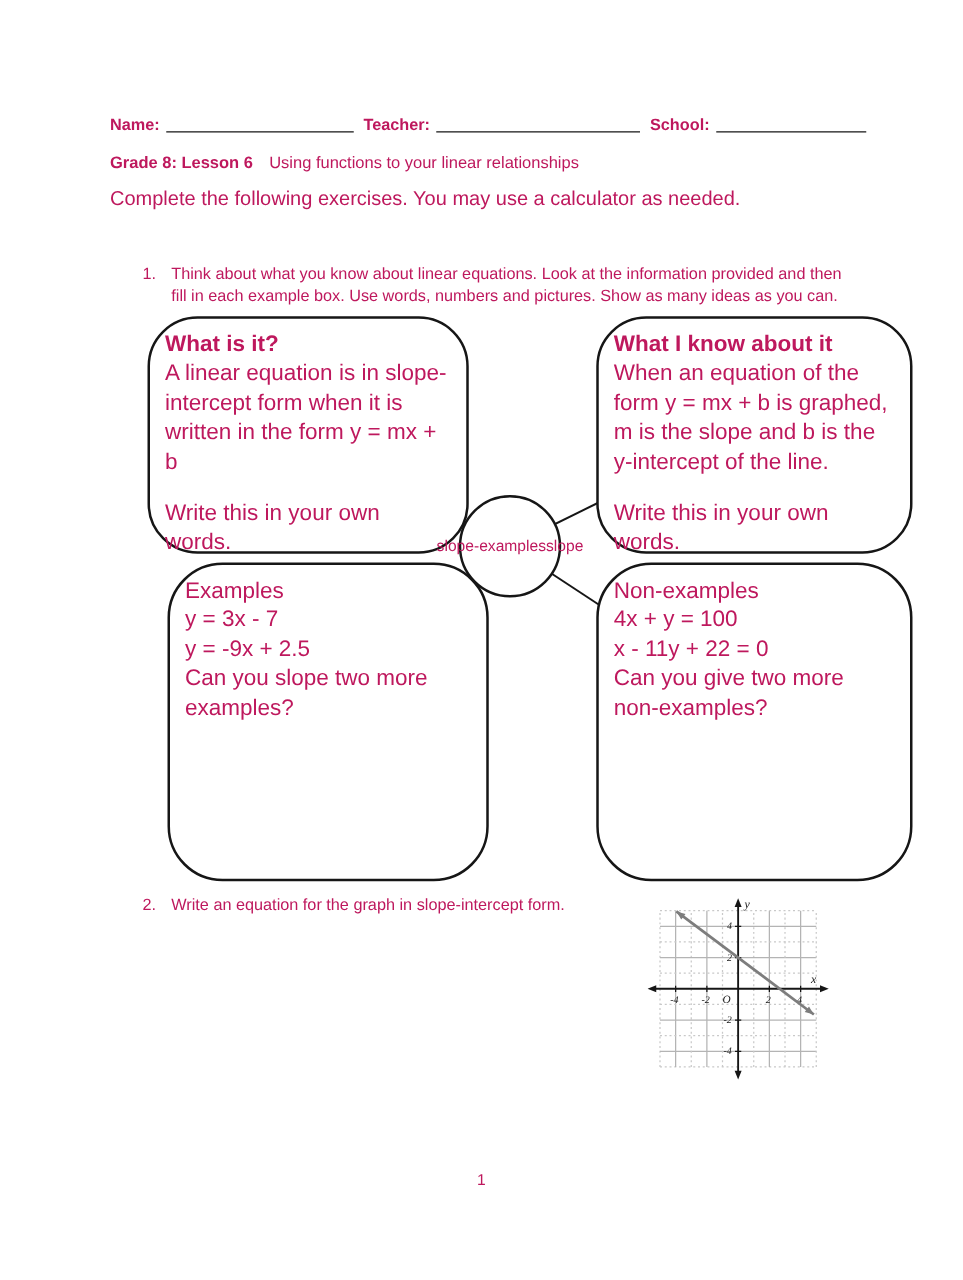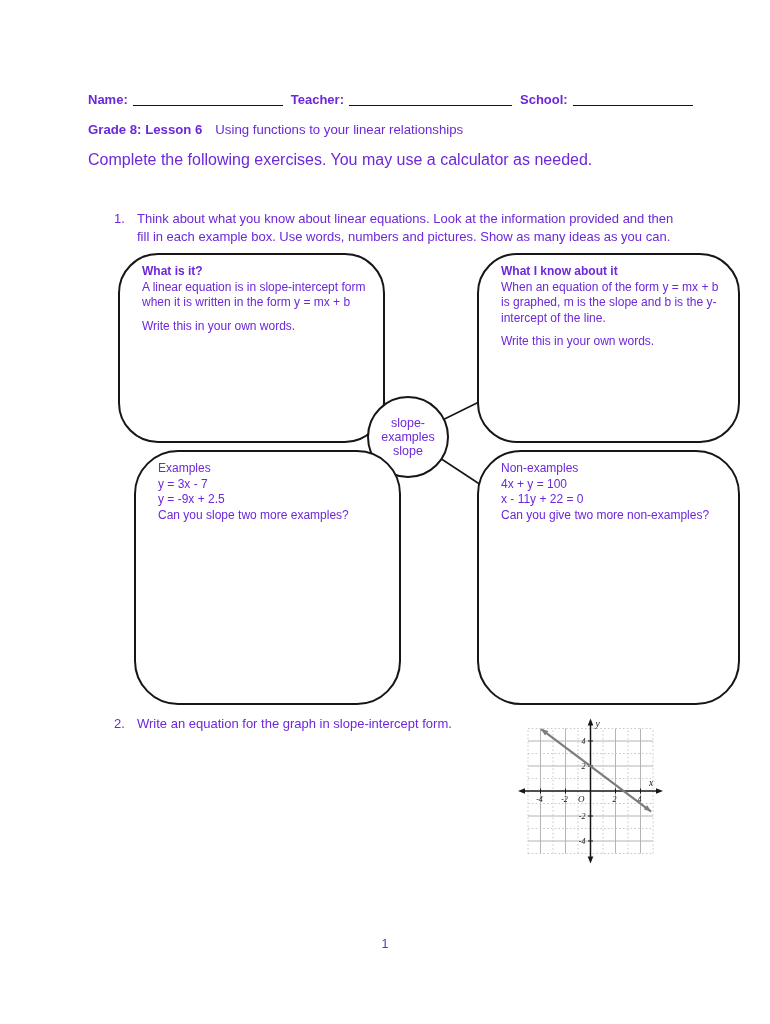--- a/index.html
+++ b/index.html
@@ -1,43 +1,43 @@
 <!DOCTYPE html>
 <html><head>
 <meta charset="utf-8">
 <title>Worksheet</title>
 <style>
   html,body{margin:0;padding:0;background:#ffffff;}
   .page{position:relative;width:770px;height:1024px;background:#fff;overflow:hidden;
-        font-family:"Liberation Sans",sans-serif;color:#6d28d9;}
+        font-family:"Liberation Sans",sans-serif;color:#be185d;}
   .abs{position:absolute;}
   .hdr-row{left:88px;top:92px;display:flex;align-items:flex-end;font-size:13px;font-weight:700;}
   .blank{border-bottom:1.5px solid #161616;height:13px;margin:0 8px 1px 5px;}
   .blank.w1{width:150px;} .blank.w2{width:163px;} .blank.w3{width:120px;margin-right:0;}
   .title-row{left:88px;top:122px;font-size:13.2px;}
   .title-row .rest{font-weight:400;margin-left:13px;}
   .intro{left:88px;top:151px;font-size:16px;}
   .question{display:flex;font-size:13px;line-height:1.42;}
   .q1{left:114px;top:210px;width:580px;}
   .q2{left:114px;top:715px;width:440px;}
   .qnum{width:23px;flex:0 0 23px;}
   .qtext{width:552px;}
   .box{position:absolute;border:2px solid #161616;border-radius:40px;background:#fff;
-       padding:9px 13px 0 22px;font-size:12px;line-height:1.3;}
+       padding:9px 13px 0 12px;font-size:18px;line-height:1.3;}
   .box-tl{left:118px;top:253px;width:228px;height:177px;}
   .box-tr{left:477px;top:253px;width:224px;height:177px;}
   .box-bl{left:118px;top:450px;width:228px;height:242px;border-radius:44px;margin-left:16px;}
   .box-br{left:477px;top:450px;width:224px;height:242px;border-radius:44px;}
   .box .bx-title{font-weight:700;}
   .box .def{}
   .box .eq{}
-  .box .prompt{margin-top:8px;}
+  .box .prompt{margin-top:18px;}
   .box .prompt.tight{margin-top:0;}
   .circle{position:absolute;left:367px;top:396px;width:78px;height:78px;border:2px solid #161616;
-          border-radius:50%;background:#fff;display:flex;flex-direction:column;align-items:center;
+          border-radius:50%;background:#fff;display:flex;flex-direction:row;align-items:center;
           justify-content:center;text-align:center;font-size:12.5px;line-height:1.13;}
   .connectors{position:absolute;left:0;top:0;pointer-events:none;}
   .graph-wrap{left:518px;top:716px;width:148px;height:150px;}
   #graph-svg text{font-family:"Liberation Serif",serif;}
   .page-num{left:0;top:937px;width:770px;text-align:center;font-size:12.5px;}
 </style>
 </head>
 <body>
 
 <div class="page">

